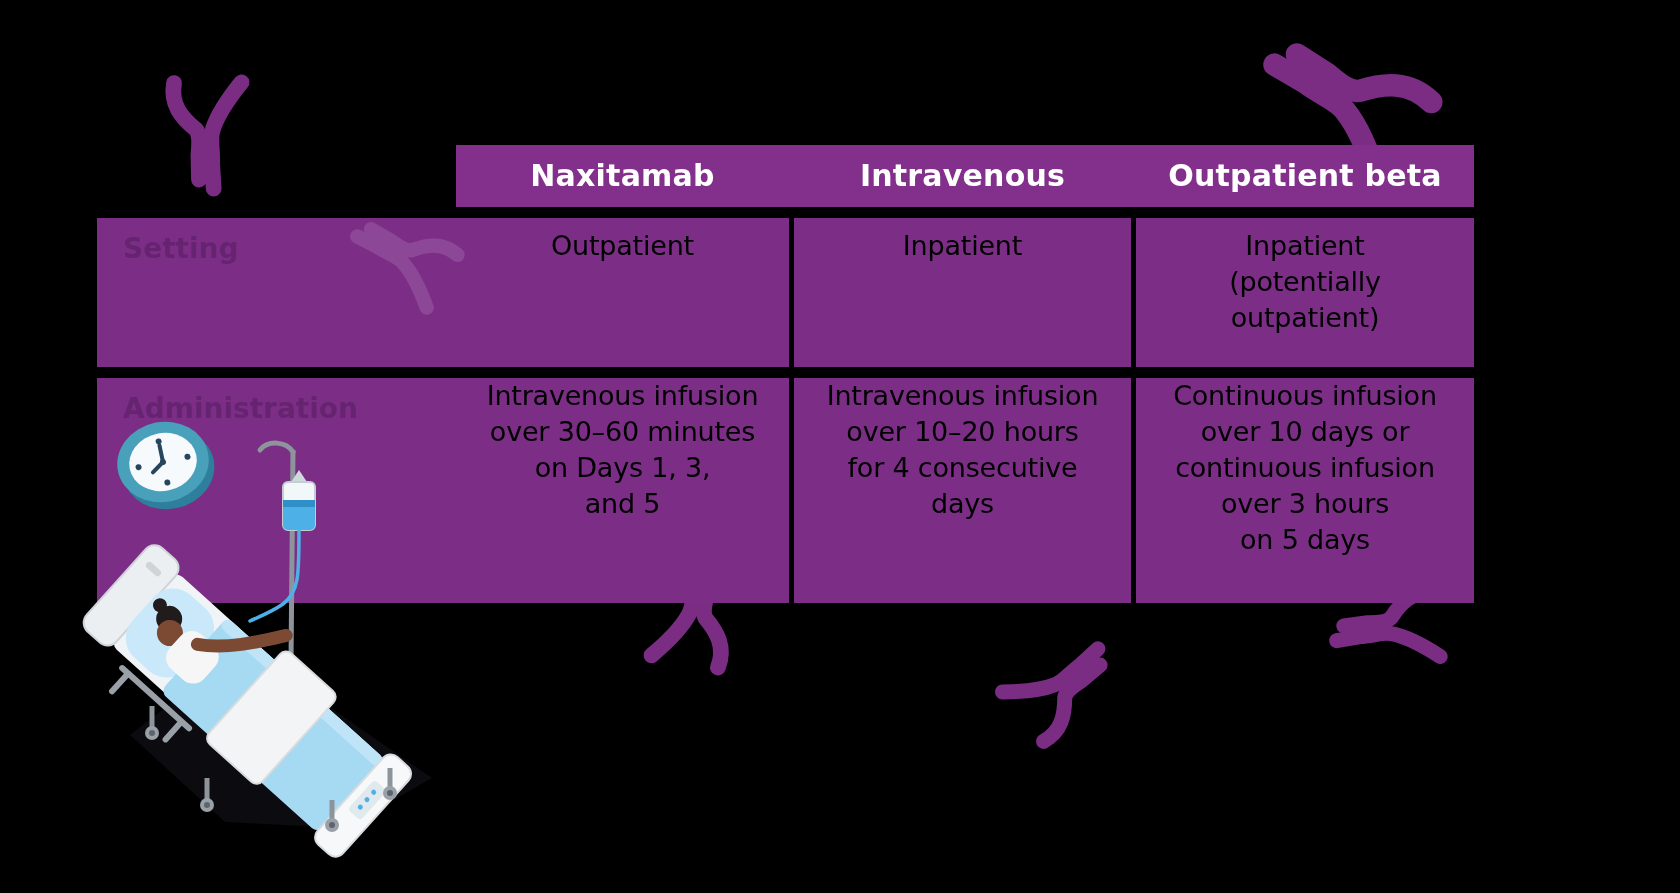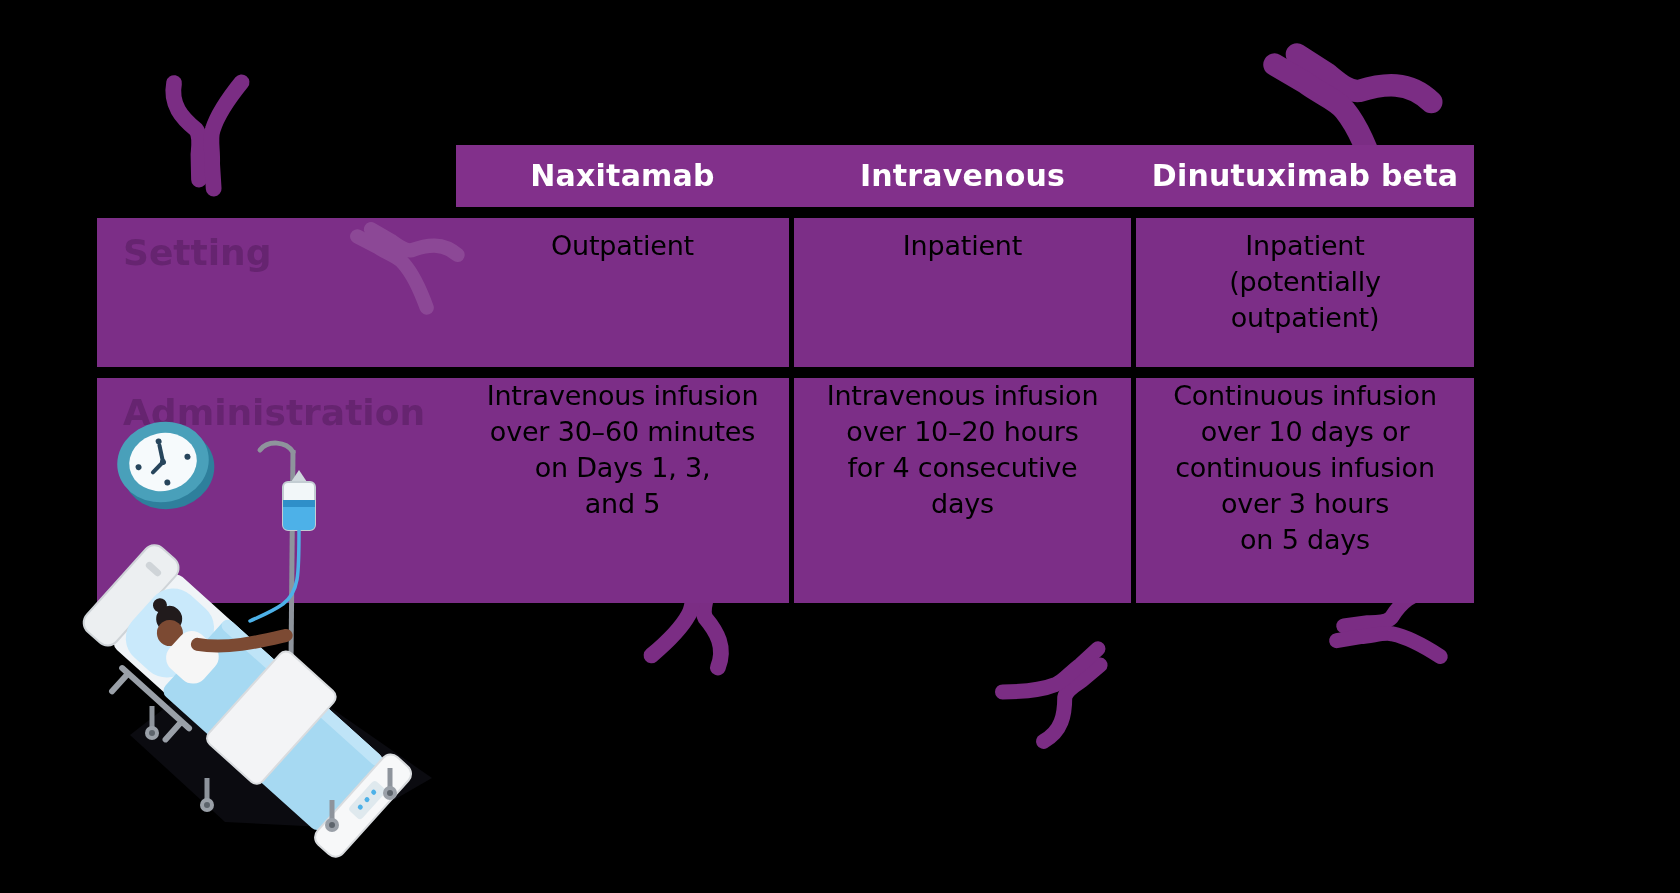--- a/index.html
+++ b/index.html
@@ -23,21 +23,21 @@
   .hc2{left:338px;width:337px;}
   .hc3{left:680px;width:338px;}
   .trow{position:absolute;left:0;width:1680px;z-index:1;}
   .row1{top:218px;height:149px;border-radius:24px;}
   .row2{top:378px;height:225px;}
   .cell{
     position:absolute;top:0;height:100%;background:var(--table-purple,#7c2e87);
     box-sizing:border-box;
   }
   .labelcell{left:97px;width:388px;padding:14px 10px 0 26px;
-    color:var(--row-label-text,#662470);font-size:36px;font-weight:bold;}
+    color:var(--row-label-text,#662470);font-size:28px;font-weight:bold;}
   .c1{left:456px;width:333px;}
   .c2{left:794px;width:337px;}
   .c3{left:1136px;width:338px;}
   .bodytext{
     width:100%;text-align:center;white-space:pre-line;
     color:var(--cell-text,#000);font-size:27px;line-height:36px;letter-spacing:-0.2px;
   }
   .row1 .bodytext{padding-top:10px;}
   .row2 .bodytext{}
 </style>
@@ -56,21 +56,21 @@
     <use href="#antibody" transform="translate(150,75) scale(1.05) rotate(-6)"></use>
     <use href="#antibody" transform="translate(1460,80) rotate(118) scale(1.5)"></use>
     <use href="#antibody" transform="translate(740,680) rotate(185) scale(1.05)"></use>
     <use href="#antibody" transform="translate(1052,764) rotate(225)"></use>
     <use href="#antibody" transform="translate(1438,569) rotate(78)"></use>
   </svg>
 
   <div class="thead">
     <div class="hcell hc1">Naxitamab</div>
     <div class="hcell hc2">Intravenous</div>
-    <div class="hcell hc3">Dinutuximab beta</div>
+    <div class="hcell hc3">Outpatient beta</div>
   </div>
 
   <div class="trow row1">
     <div class="cell labelcell">Setting</div>
     <div class="cell c1">
       <div class="bodytext">Outpatient</div>
     </div>
     <div class="cell c2">
       <div class="bodytext">Inpatient</div>
     </div>

